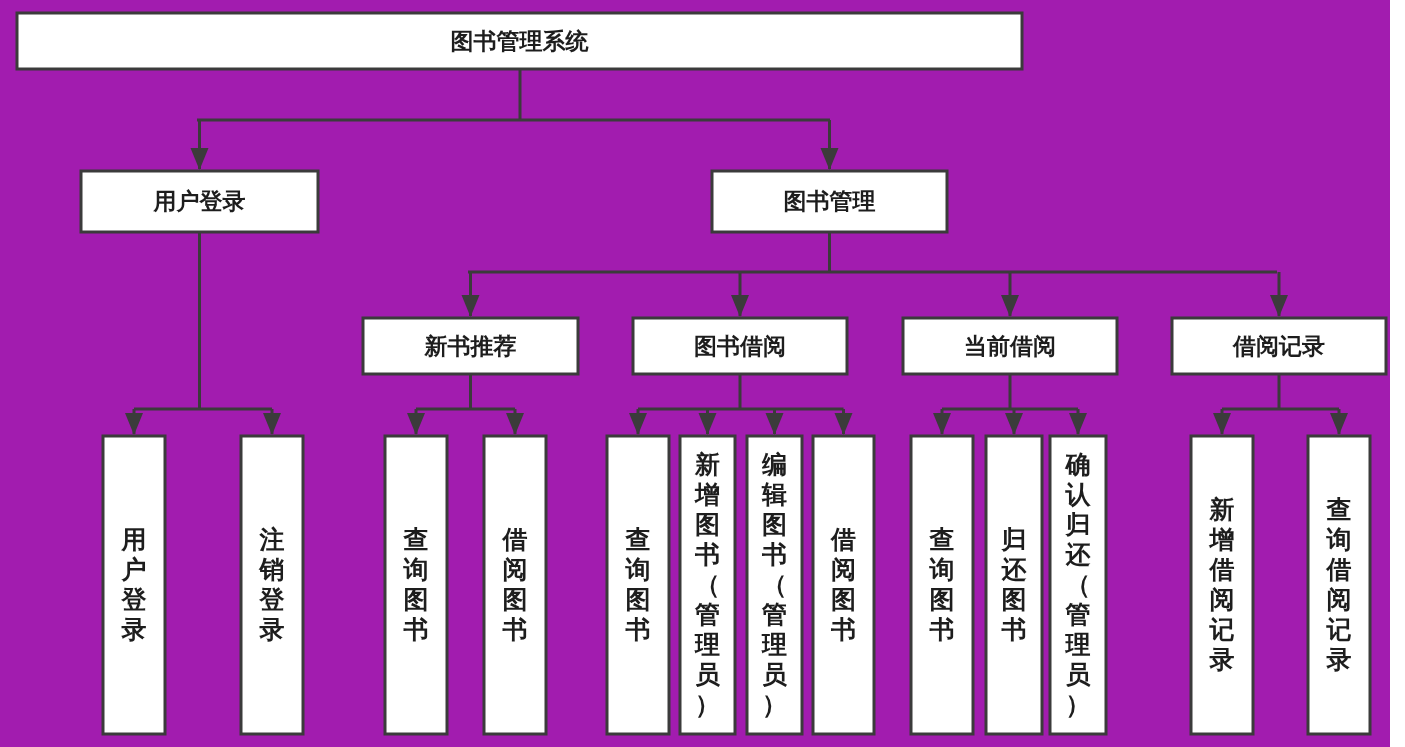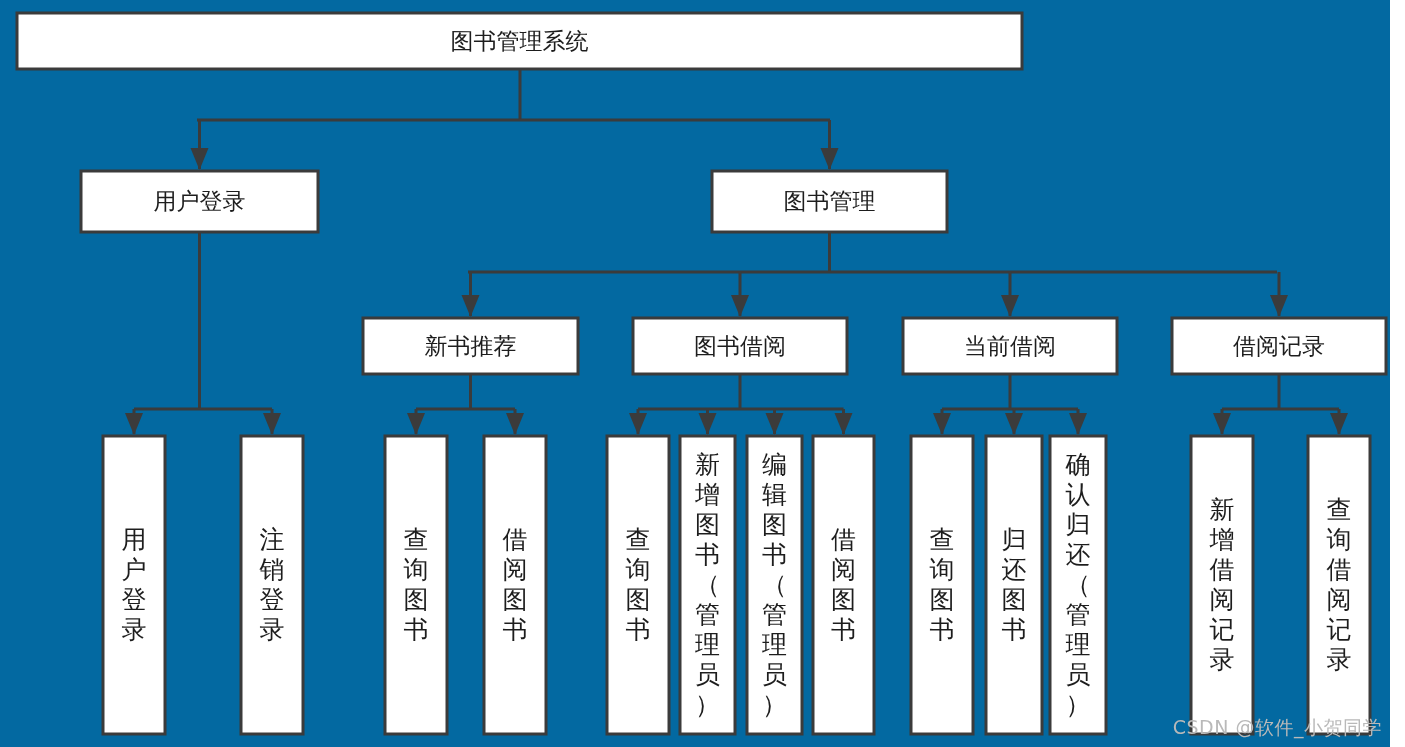--- a/index.html
+++ b/index.html
@@ -7,22 +7,23 @@
     padding: 0;
     background: #ffffff;
   }
   body {
     font-family: "DejaVu Sans", "Liberation Sans", sans-serif;
   }
   #stage {
     position: relative;
     width: 1390px;
     height: 747px;
-    background: #0369a1;
+    background: #a21caf;
     overflow: hidden;
+    font-weight: bold;
   }
   svg#diagram {
     position: absolute;
     left: 0;
     top: 0;
     width: 1405px;
     height: 747px;
   }
   .node-box {
     fill: #ffffff;
@@ -161,15 +162,14 @@
         <text x="1014" y="548.4" class="leaf-label"><tspan x="1014" dy="0">归</tspan><tspan x="1014" dy="30">还</tspan><tspan x="1014" dy="30">图</tspan><tspan x="1014" dy="30">书</tspan></text>
         <rect x="1050" y="436" width="56" height="298" class="node-box"></rect>
         <text x="1078" y="473.4" class="leaf-label"><tspan x="1078" dy="0">确</tspan><tspan x="1078" dy="30">认</tspan><tspan x="1078" dy="30">归</tspan><tspan x="1078" dy="30">还</tspan><tspan x="1078" dy="30">（</tspan><tspan x="1078" dy="30">管</tspan><tspan x="1078" dy="30">理</tspan><tspan x="1078" dy="30">员</tspan><tspan x="1078" dy="30">）</tspan></text>
         <rect x="1191" y="436" width="62" height="298" class="node-box"></rect>
         <text x="1222" y="518.4" class="leaf-label"><tspan x="1222" dy="0">新</tspan><tspan x="1222" dy="30">增</tspan><tspan x="1222" dy="30">借</tspan><tspan x="1222" dy="30">阅</tspan><tspan x="1222" dy="30">记</tspan><tspan x="1222" dy="30">录</tspan></text>
         <rect x="1308" y="436" width="62" height="298" class="node-box"></rect>
         <text x="1339" y="518.4" class="leaf-label"><tspan x="1339" dy="0">查</tspan><tspan x="1339" dy="30">询</tspan><tspan x="1339" dy="30">借</tspan><tspan x="1339" dy="30">阅</tspan><tspan x="1339" dy="30">记</tspan><tspan x="1339" dy="30">录</tspan></text>
       </g>
   </svg>
 
-  <div class="watermark">CSDN @软件_小贺同学</div>
 
 </div>
 
 </body></html>

